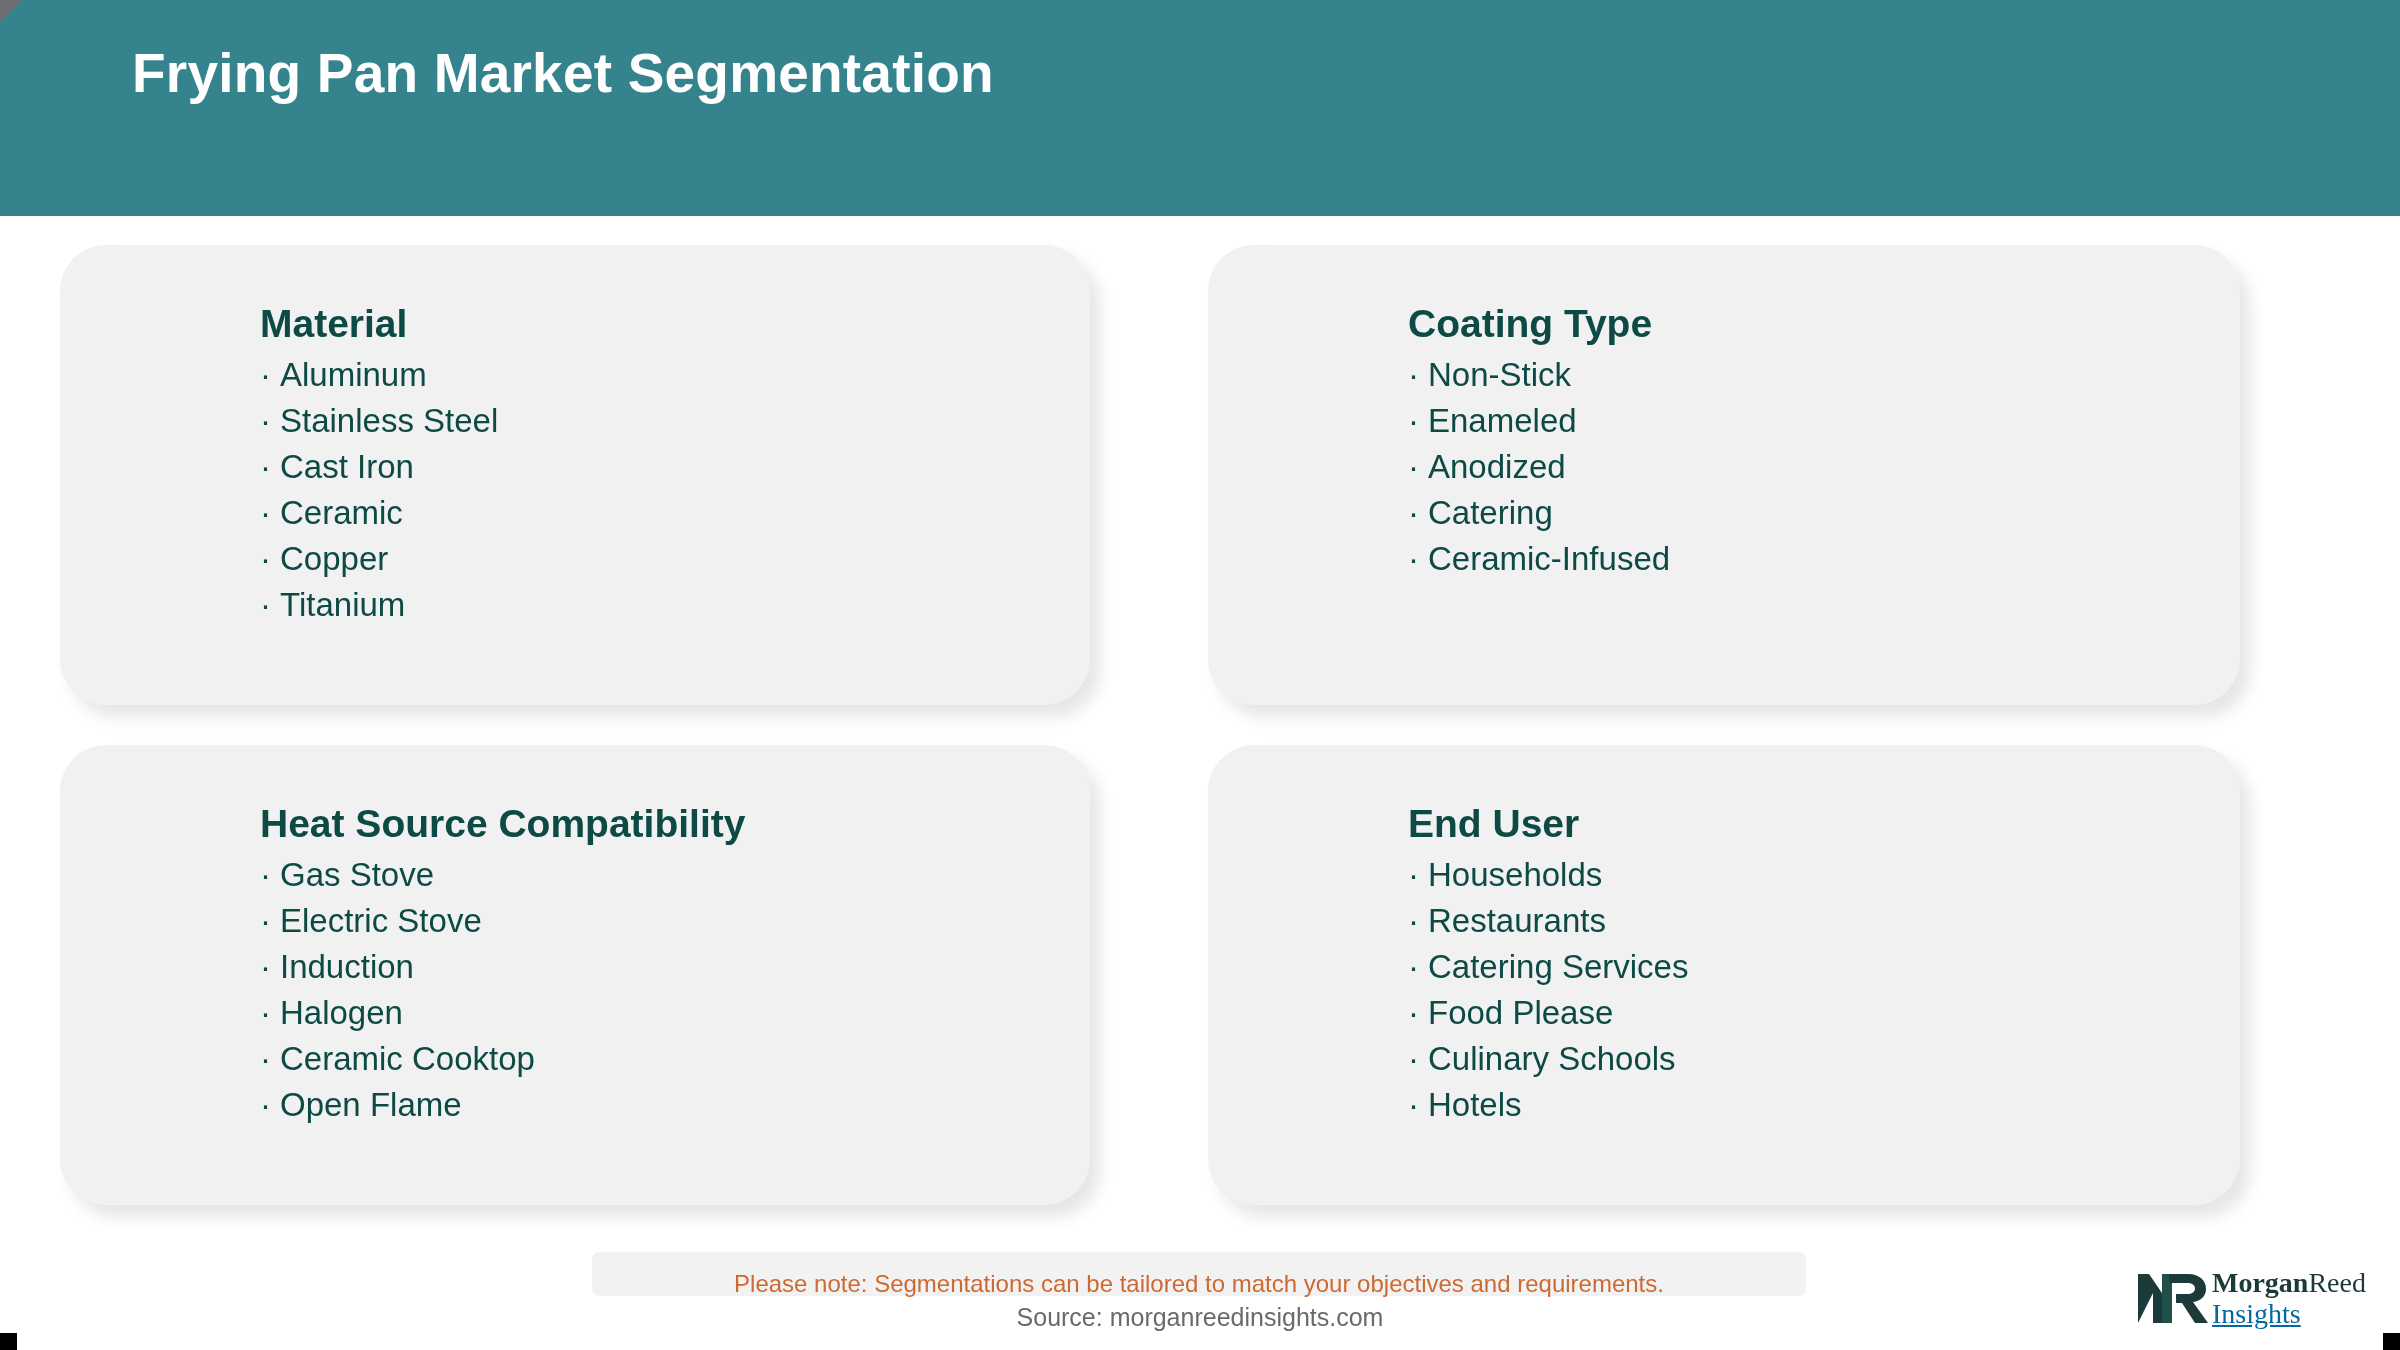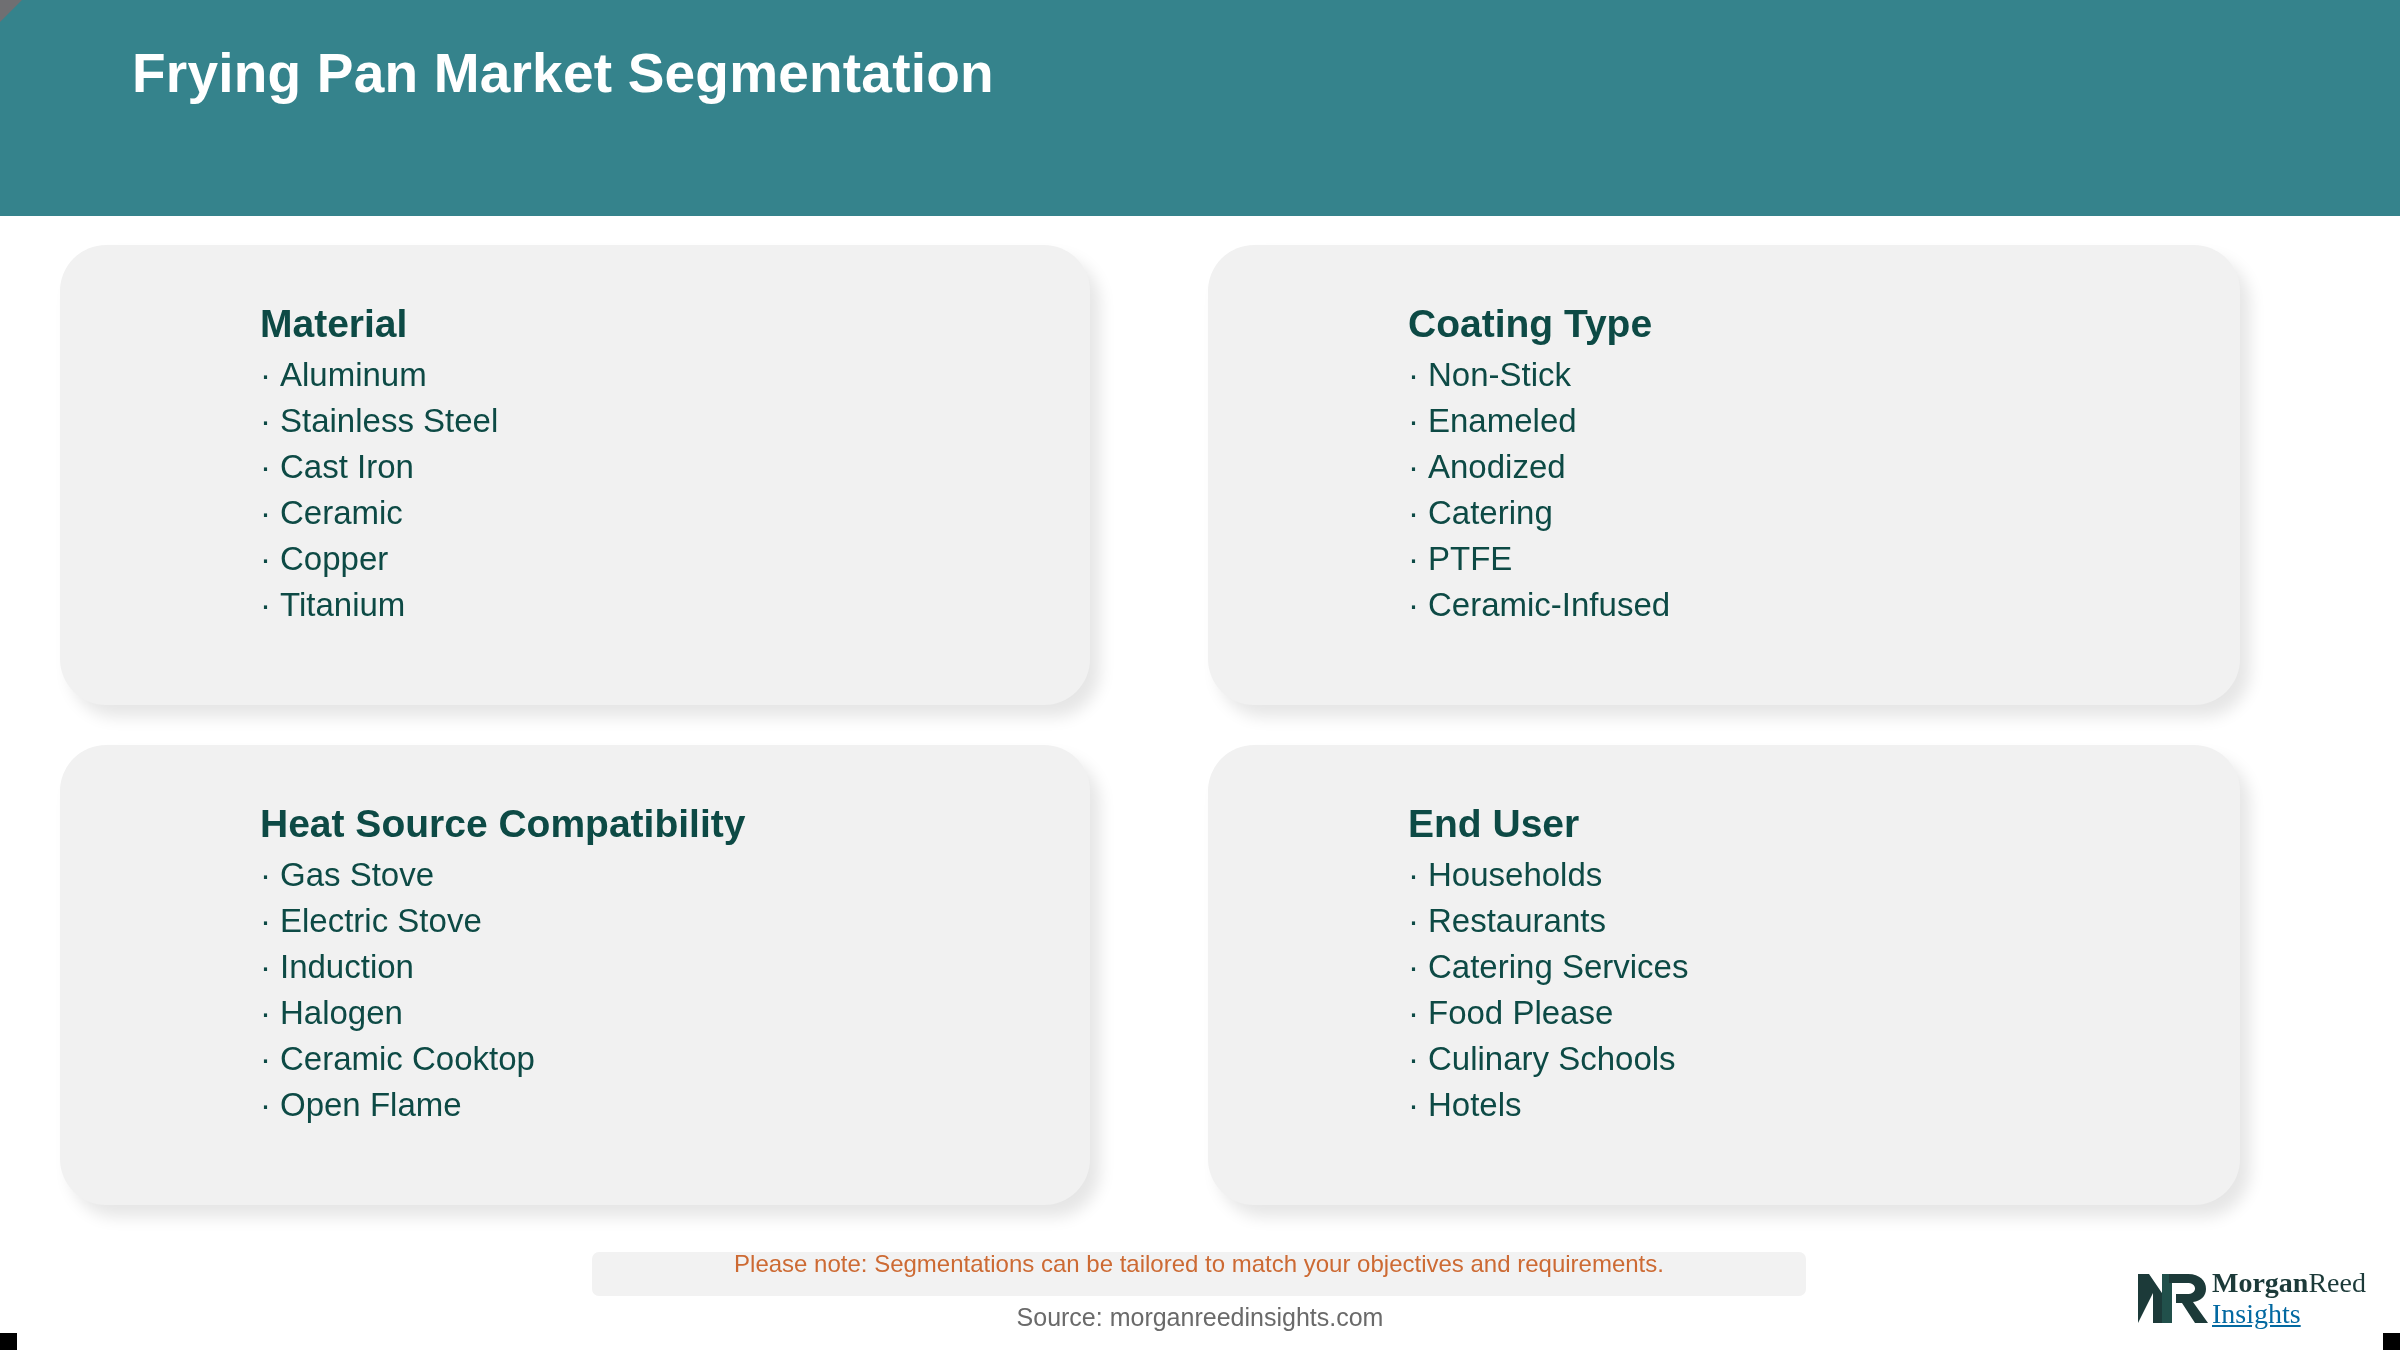--- a/index.html
+++ b/index.html
@@ -116,21 +116,21 @@
   
   .note-box {
     position: absolute;
     left: 592px;
     top: 1252px;
     width: 1214px;
     height: 44px;
     background: #f2f2f2;
     border-radius: 7px;
     display: flex;
-    align-items: flex-start;
+    align-items: flex-end;
     justify-content: center;
   }
   .note-text {
     font-size: 24px;
     color: #cd6a33;
     line-height: 1;
     white-space: nowrap;
   }
   .source-text {
     position: absolute;
@@ -209,21 +209,20 @@
     </div>
 
     <div class="card c1">
       <div class="card-inner">
         <div class="card-title">Coating Type</div>
         <ul class="card-list">
           <li><span class="bullet">·</span><span>Non-Stick</span></li>
           <li><span class="bullet">·</span><span>Enameled</span></li>
           <li><span class="bullet">·</span><span>Anodized</span></li>
           <li><span class="bullet">·</span><span>Catering</span></li>
-          <li><span class="bullet">·</span><span>PTFE</span></li>
           <li><span class="bullet">·</span><span>Ceramic-Infused</span></li>
         </ul>
       </div>
     </div>
 
     <div class="card c2">
       <div class="card-inner">
         <div class="card-title">Heat Source Compatibility</div>
         <ul class="card-list">
           <li><span class="bullet">·</span><span>Gas Stove</span></li>

